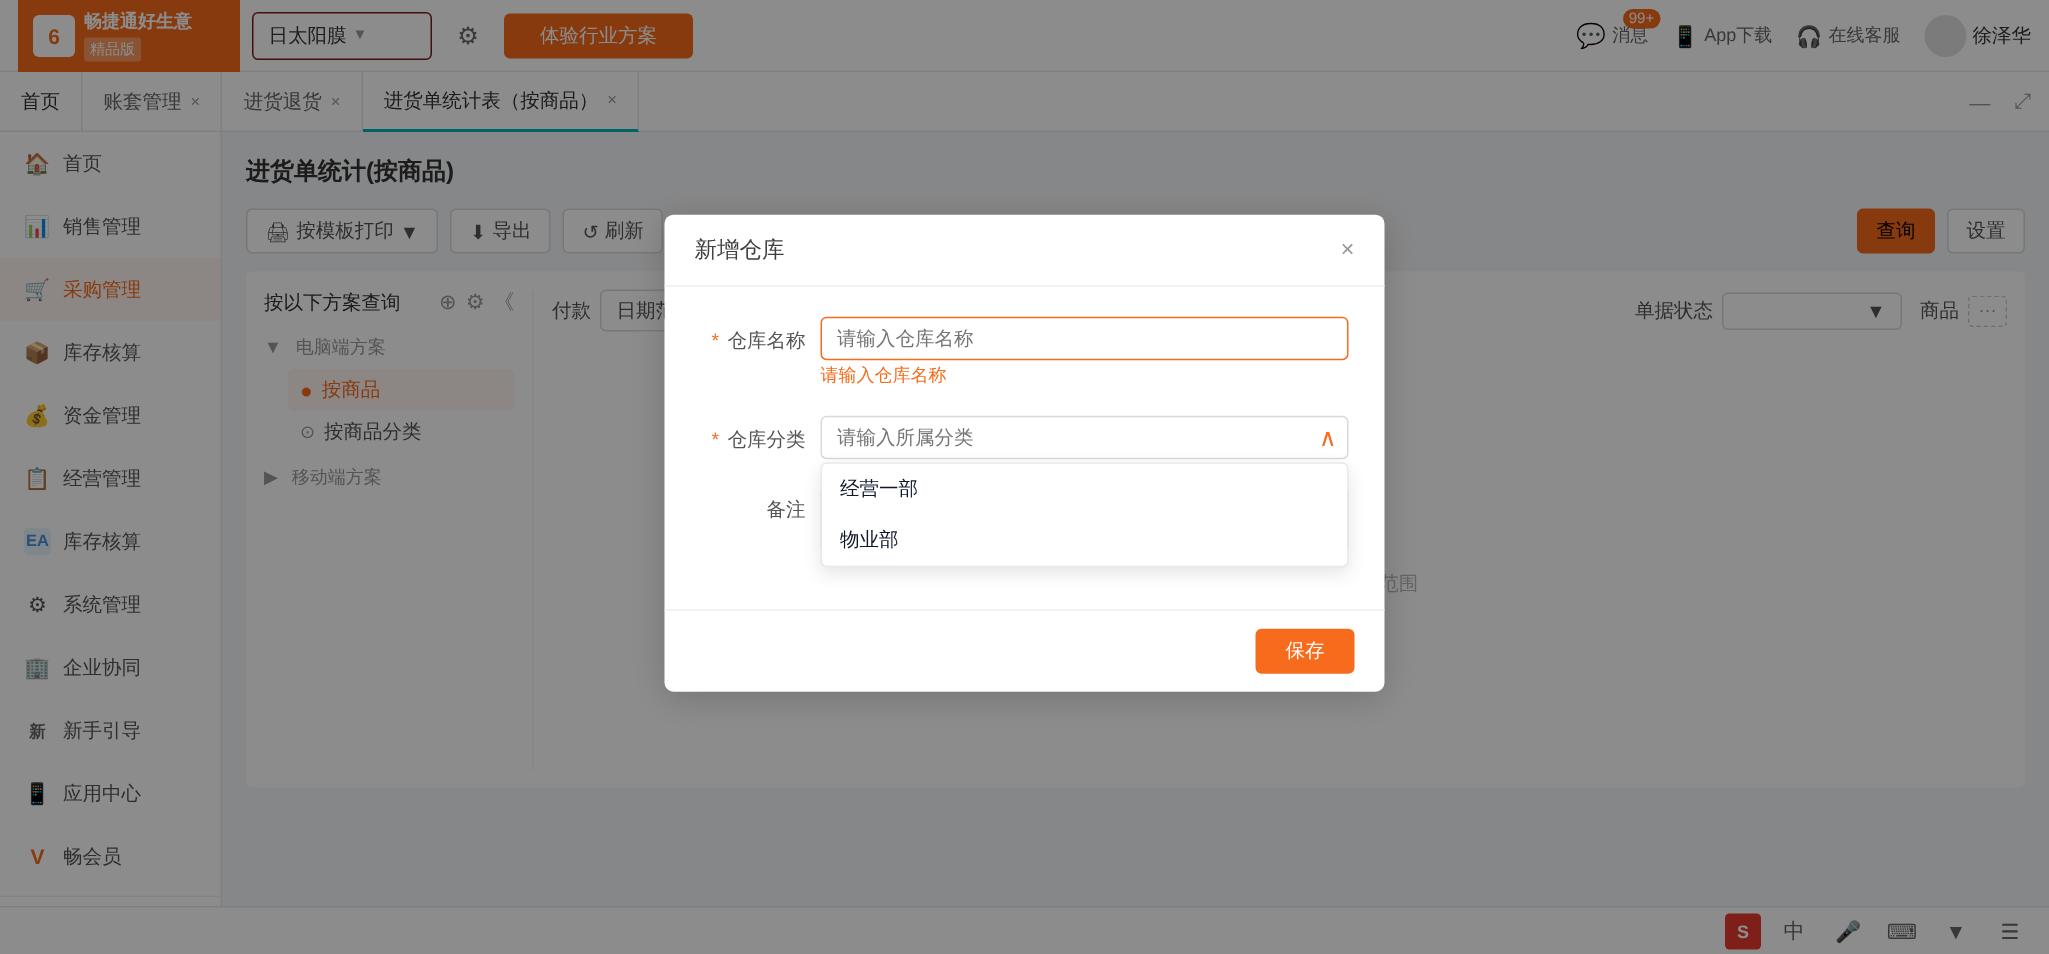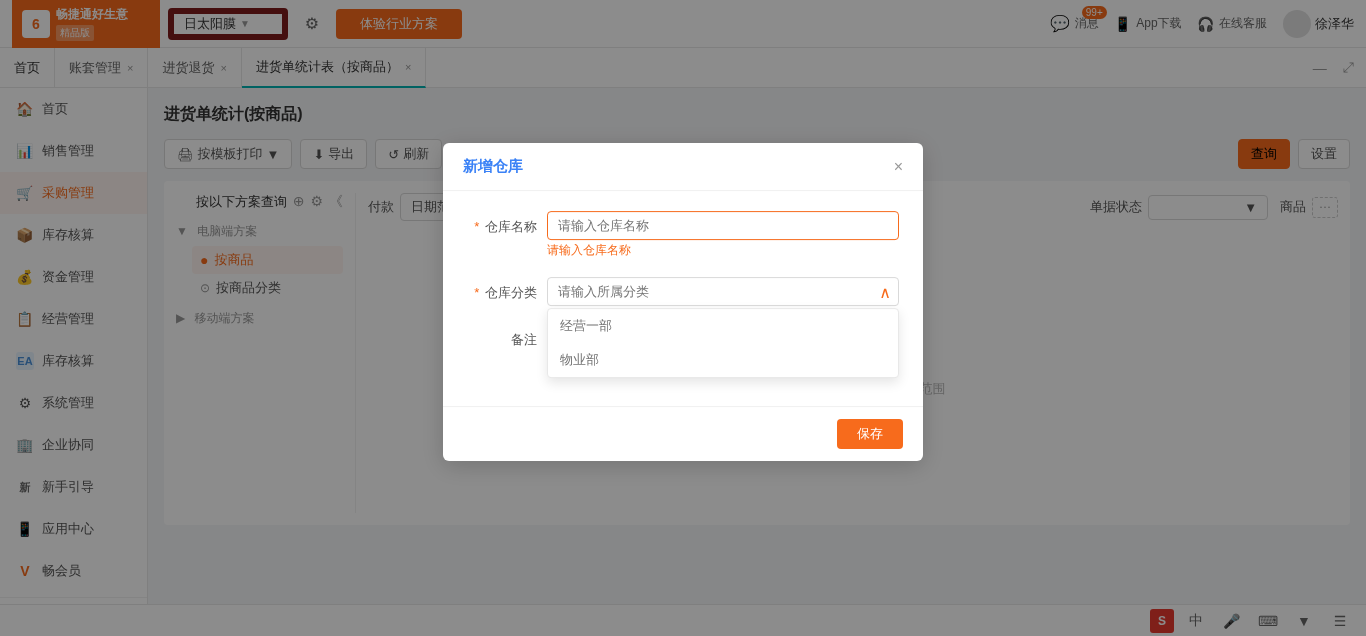--- a/index.html
+++ b/index.html
@@ -10,21 +10,21 @@
       display: flex; align-items: center; height: 48px; background: #fff;
       border-bottom: 1px solid #e8e8e8; padding: 0 12px; gap: 8px;
     }
     .logo-area {
       display: flex; align-items: center; width: 148px; min-width: 148px;
       background: #f76b1c; height: 48px; padding: 0 10px; gap: 6px;
     }
     .logo-icon { width: 28px; height: 28px; background: #fff; border-radius: 4px; display: flex; align-items: center; justify-content: center; color: #f76b1c; font-weight: bold; font-size: 14px; }
     .logo-badge { background: rgba(255,255,255,0.3); color: #fff; font-size: 10px; padding: 1px 4px; border-radius: 2px; margin-top: 2px; display: inline-block; }
 
-    .store-selector { display: flex; align-items: center; gap: 4px; padding: 0 10px; border: 6px solid #7f1d1d; border-radius: 4px; height: 32px; cursor: pointer; font-size: 13px; color: #333; min-width: 120px; }
+    .store-selector { display: flex; align-items: center; gap: 4px; padding: 0 10px; border: 1px solid #7f1d1d; border-radius: 4px; height: 32px; cursor: pointer; font-size: 13px; color: #333; min-width: 120px; }
     .store-selector .arrow { color: #999; font-size: 10px; }
 
     .settings-btn { width: 32px; height: 32px; display: flex; align-items: center; justify-content: center; cursor: pointer; color: #666; font-size: 16px; }
 
     .try-btn { background: #f76b1c; color: #fff; border: none; border-radius: 4px; padding: 6px 24px; cursor: pointer; font-size: 13px; }
 
     .header-right { margin-left: auto; display: flex; align-items: center; gap: 16px; }
     .header-action { display: flex; align-items: center; gap: 4px; cursor: pointer; color: #666; font-size: 12px; position: relative; }
     .badge { background: #f76b1c; color: #fff; font-size: 10px; padding: 1px 4px; border-radius: 8px; position: absolute; top: -8px; right: -8px; white-space: nowrap; }
     .user-info { display: flex; align-items: center; gap: 4px; cursor: pointer; color: #333; font-size: 13px; }
@@ -68,39 +68,39 @@
     
     .overlay { position: fixed; top: 0; left: 0; width: 100%; height: 100%; background: rgba(0,0,0,0.45); z-index: 100; }
 
     
     .modal {
       position: fixed; top: 50%; left: 50%; transform: translate(-50%, -55%);
       background: #fff; border-radius: 6px; width: 480px; z-index: 101;
       box-shadow: 0 4px 24px rgba(0,0,0,0.18);
     }
     .modal-header { display: flex; align-items: center; justify-content: space-between; padding: 14px 20px; border-bottom: 1px solid #f0f0f0; }
-    .modal-title { font-size: 15px; font-weight: 700; color: #3b82f6; }
+    .modal-title { font-size: 15px; font-weight: 400; color: #404040; }
     .modal-close { cursor: pointer; color: #999; font-size: 16px; }
     .modal-body { padding: 20px 24px; }
     .form-row { display: flex; align-items: flex-start; margin-bottom: 18px; }
     .form-label { width: 80px; min-width: 80px; color: #555; font-size: 13px; padding-top: 7px; text-align: right; padding-right: 10px; }
     .required { color: #f76b1c; margin-right: 2px; }
     .form-control { flex: 1; border: 1px solid #d9d9d9; border-radius: 4px; padding: 6px 10px; font-size: 13px; color: #333; outline: none; }
     .form-control.error { border-color: #f76b1c; }
     .error-msg { color: #f76b1c; font-size: 12px; margin-top: 2px; display: block; }
     .form-col { flex: 1; display: flex; flex-direction: column; }
     .form-footer { padding: 12px 20px; border-top: 1px solid #f0f0f0; display: flex; justify-content: flex-end; gap: 10px; }
     .btn-save { padding: 6px 20px; border: none; border-radius: 4px; background: #f76b1c; color: #fff; cursor: pointer; font-size: 13px; }
 
     
     .category-input-wrap { position: relative; }
     .category-input { flex: 1; border: 1px solid #d9d9d9; border-radius: 4px; padding: 6px 32px 6px 10px; font-size: 13px; color: #999; outline: none; width: 100%; }
     .category-arrow { position: absolute; right: 8px; top: 50%; transform: translateY(-50%); color: #f76b1c; cursor: pointer; font-size: 16px; }
     .dropdown-list { position: absolute; top: 100%; left: 0; right: 0; background: #fff; border: 1px solid #e8e8e8; border-radius: 4px; box-shadow: 0 4px 12px rgba(0,0,0,0.1); z-index: 200; margin-top: 2px; }
-    .dropdown-item { padding: 8px 12px; cursor: pointer; color: #737373; font-size: 13px; }
+    .dropdown-item { padding: 8px 12px; cursor: pointer; color: #0f172a; font-size: 13px; }
     .dropdown-item.selected { background: #fff5f0; color: #f76b1c; }
 
     .textarea-control { flex: 1; border: 1px solid #d9d9d9; border-radius: 4px; padding: 6px 10px; font-size: 13px; color: #333; resize: none; height: 60px; outline: none; }
 
     
     .status-bar { position: fixed; bottom: 0; left: 0; width: 100%; height: 32px; background: #fff; border-top: 1px solid #e8e8e8; display: flex; align-items: center; justify-content: flex-end; padding: 0 12px; gap: 8px; z-index: 50; }
     .status-icon { width: 28px; height: 28px; display: flex; align-items: center; justify-content: center; cursor: pointer; color: #666; font-size: 14px; }
     .s-logo { display: flex; align-items: center; gap: 2px; }
     .s-logo-icon { width: 24px; height: 24px; background: #e8392e; border-radius: 3px; color: #fff; display: flex; align-items: center; justify-content: center; font-weight: bold; font-size: 12px; }
   </style>
@@ -243,21 +243,21 @@
       </div>
       <div class="toolbar-right">
         <button class="toolbar-btn primary">查询</button>
         <button class="toolbar-btn">设置</button>
       </div>
     </div>
 
     <div style="display:flex;gap:12px;background:#fff;padding:12px;border-radius:4px;">
 
       <div style="min-width:180px;border-right:1px solid #f0f0f0;padding-right:12px;">
-        <div style="display:flex;align-items:center;justify-content:space-between;margin-bottom:8px;margin-left:20px;">
+        <div style="display:flex;align-items:center;justify-content:space-between;margin-bottom:8px;">
           <span style="color:#333;font-size:13px;font-weight:500;">按以下方案查询</span>
           <div style="display:flex;gap:6px;">
             <span style="color:#999;cursor:pointer;font-size:14px;">⊕</span>
             <span style="color:#999;cursor:pointer;font-size:14px;">⚙</span>
             <span style="color:#999;cursor:pointer;font-size:14px;">《</span>
           </div>
         </div>
         <div style="font-size:12px;color:#999;padding:4px 0 6px 0;">
           <span style="margin-right:6px;">▼</span>
           <span>电脑端方案</span>

